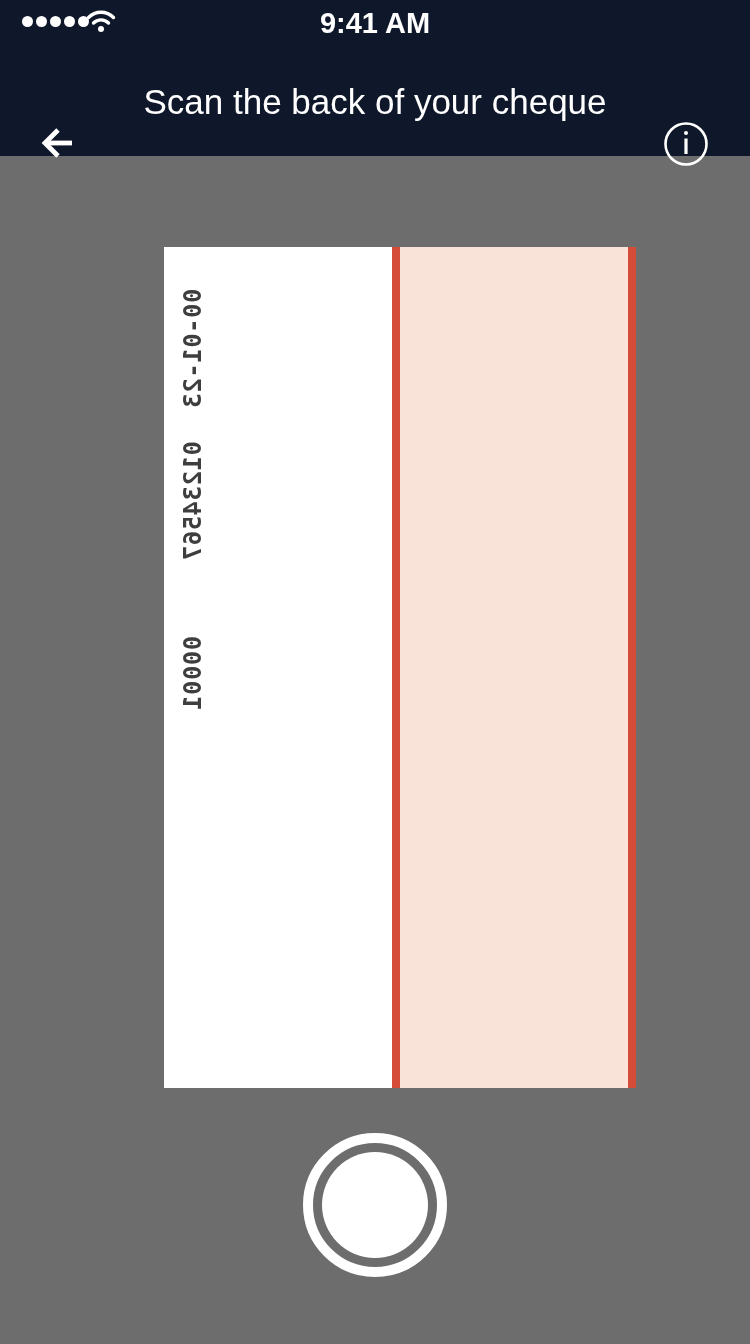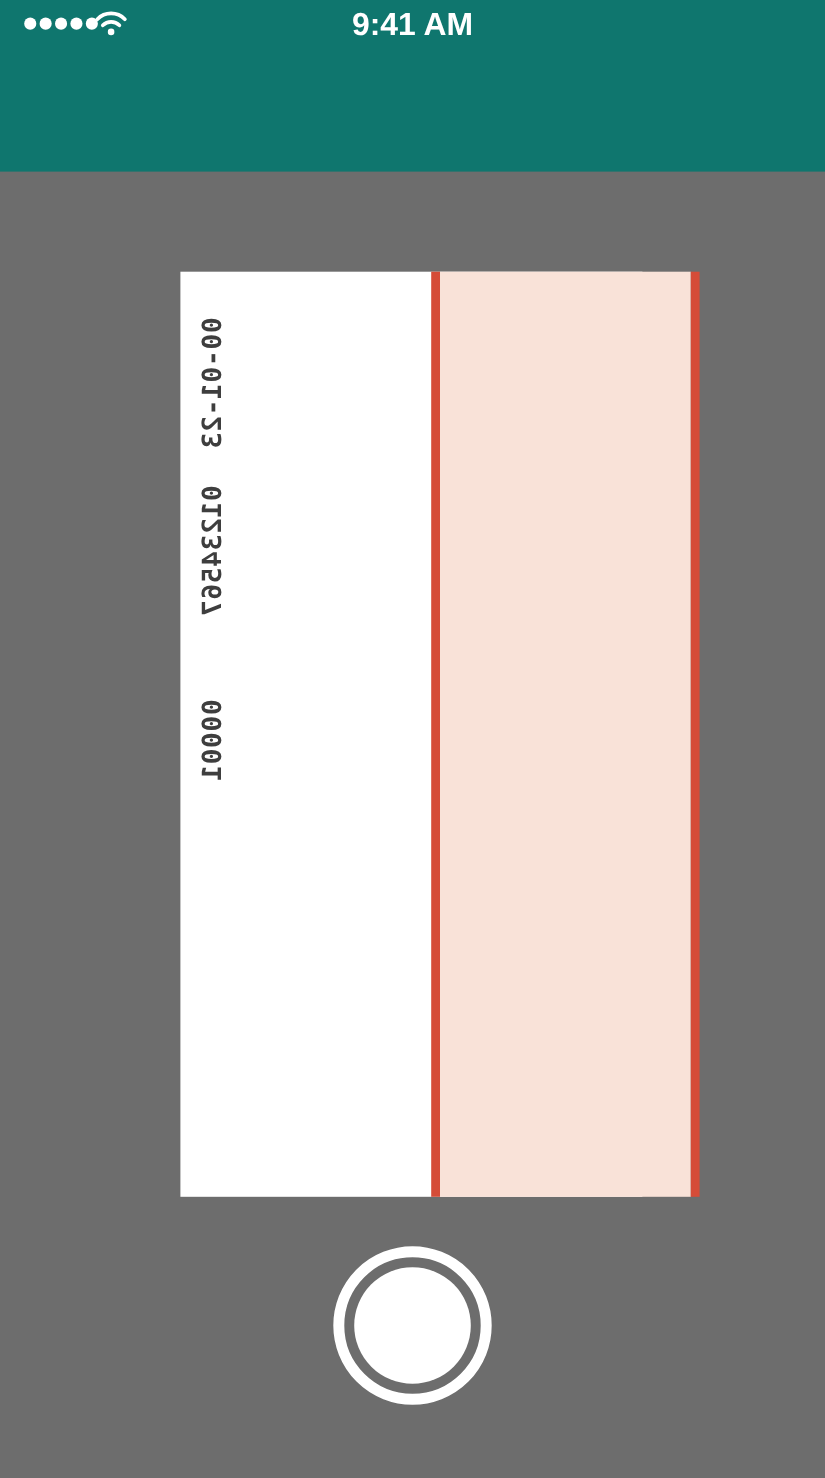--- a/index.html
+++ b/index.html
@@ -14,21 +14,21 @@
     overflow: hidden;
     font-family: "Liberation Sans", sans-serif;
     -webkit-font-smoothing: antialiased;
   }
 
   
   .top-block {
     position: absolute;
     left: 0; top: 0;
     width: 750px; height: 156px;
-    background: #0f766e;
+    background: #0f172a;
   }
 
   .status-bar {
     position: absolute;
     left: 0; top: 0;
     width: 750px; height: 44px;
     color: #ffffff;
   }
   .signal-dots {
     position: absolute;
@@ -198,20 +198,40 @@
       <div class="wifi-wrap">
         <svg width="30" height="24" viewBox="0 0 30 24">
           <path d="M2.5 8.5 A17.5 17.5 0 0 1 27.5 8.5" fill="none" stroke="#ffffff" stroke-width="3.4" stroke-linecap="round"></path>
           <path d="M7.5 14 A10.5 10.5 0 0 1 22.5 14" fill="none" stroke="#ffffff" stroke-width="3.4" stroke-linecap="round"></path>
           <circle cx="15" cy="20" r="3" fill="#ffffff"></circle>
         </svg>
       </div>
       <div class="status-time">9:41 AM</div>
     </div>
 
+    <div class="nav-bar">
+      <button class="back-button">
+        <span>
+          <svg width="40" height="40" viewBox="0 0 40 40">
+            <path d="M22 7 L9 20 L22 33" fill="none" stroke="#ffffff" stroke-width="4.8" stroke-linejoin="miter"></path>
+            <path d="M9 20 H36" fill="none" stroke="#ffffff" stroke-width="4.8"></path>
+          </svg>
+        </span>
+      </button>
+      <div class="nav-title">Scan the back of your cheque</div>
+      <button class="info-button">
+        <span>
+          <svg width="46" height="46" viewBox="0 0 46 46">
+            <circle cx="23" cy="23" r="20.5" fill="none" stroke="#ffffff" stroke-width="2.6"></circle>
+            <line x1="23" y1="17.5" x2="23" y2="33" stroke="#ffffff" stroke-width="3.2"></line>
+            <circle cx="23" cy="12" r="2" fill="#ffffff"></circle>
+          </svg>
+        </span>
+      </button>
+    </div>
 
   </div>
 
   <div class="viewport">
 
     <div class="cheque">
       <div class="endorse-band"></div>
       <div class="endorse-line left"></div>
       <div class="endorse-line right"></div>
       <div class="micr-line">

